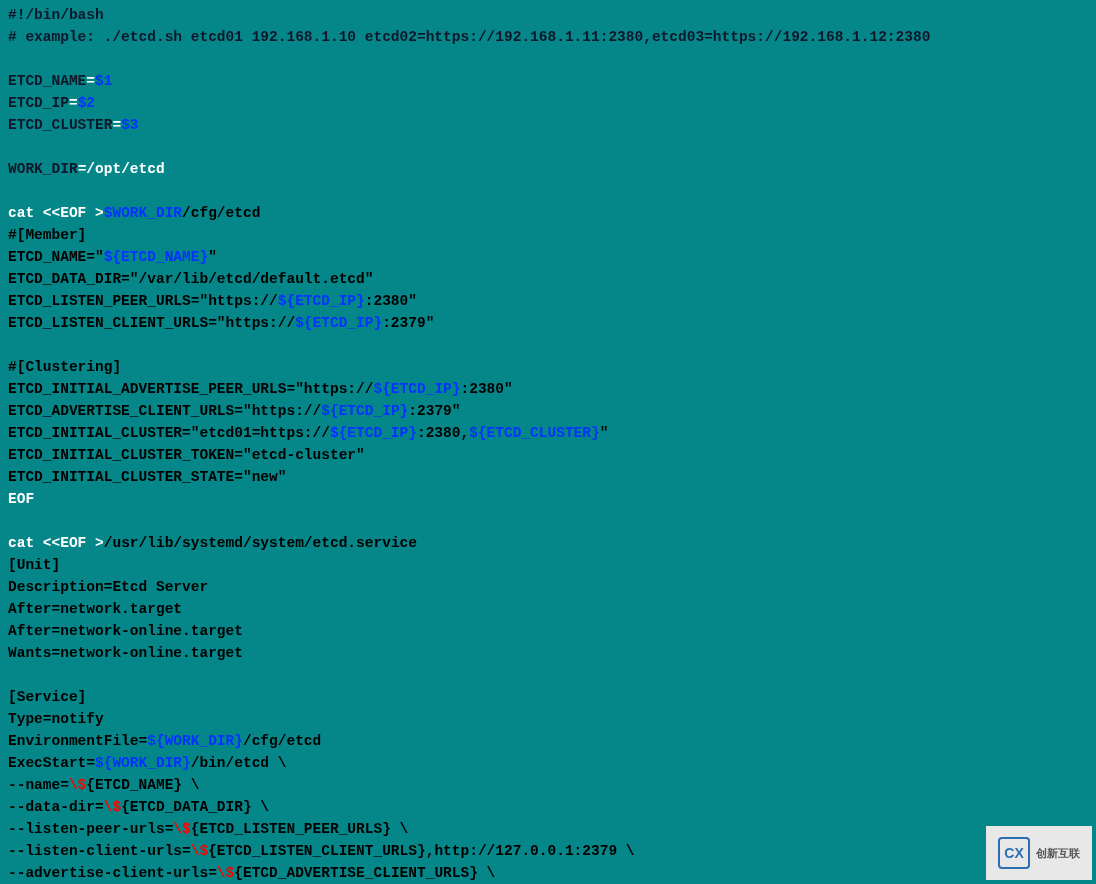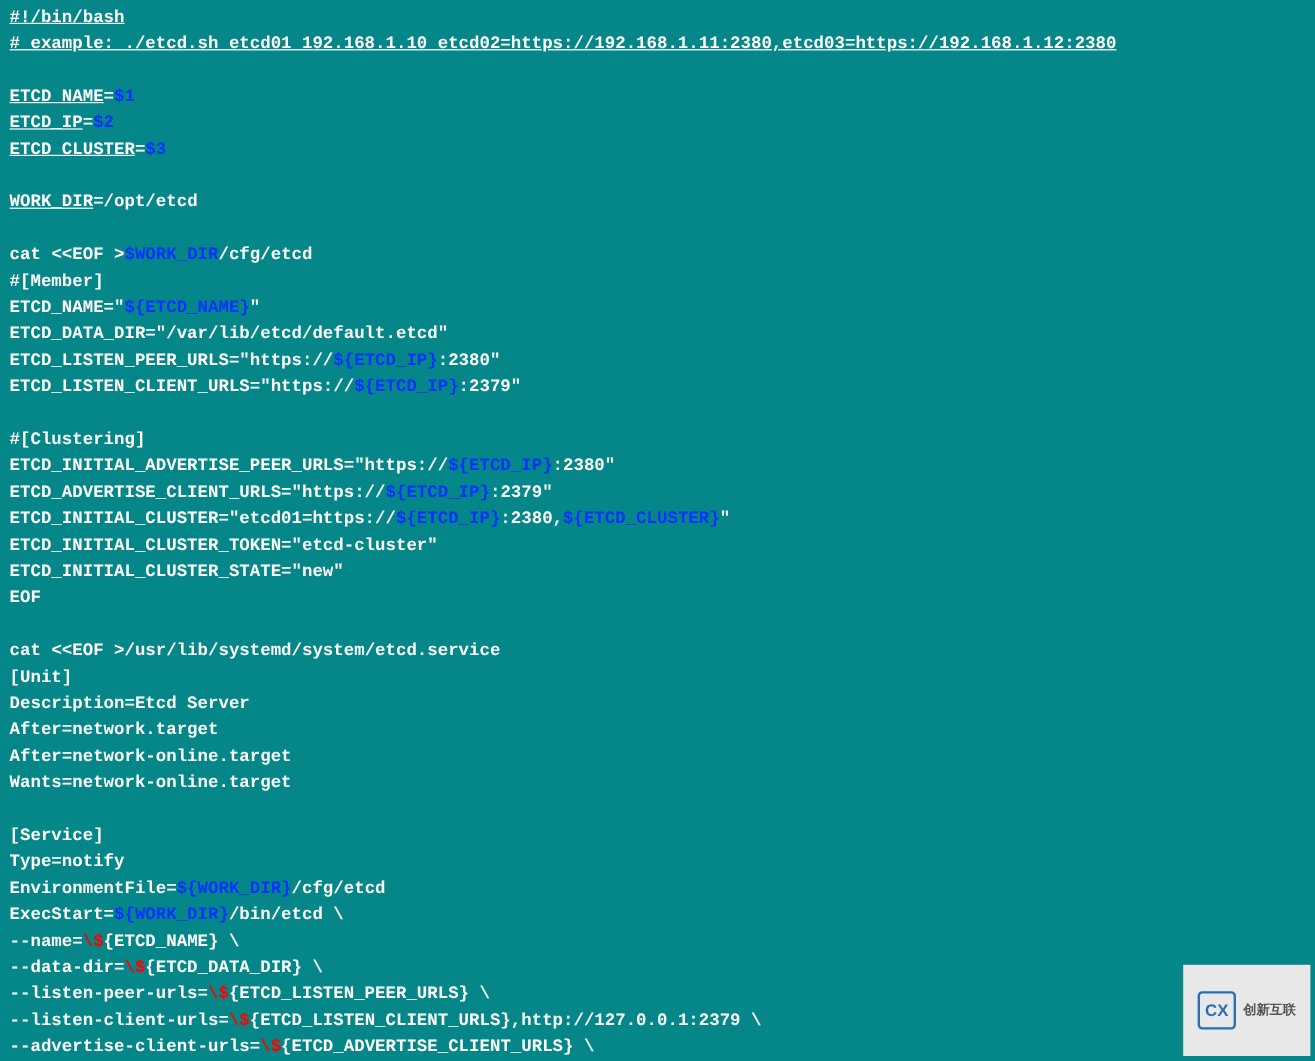--- a/index.html
+++ b/index.html
@@ -15,32 +15,32 @@
     position: relative;
     font-weight: bold;
   }
   .code {
     padding: 4px 8px;
     white-space: pre;
   } 
   .c-white { color: #ffffff; }
   .c-yellow { color: #ffffff; }
   .c-blue { color: #0033ff; }
-  .c-mag { color: #ffffff; }
+  .c-mag { color: #000000; }
   .c-red { color: #ff0000; }
-  .c-cyan { color: #ffffff; text-decoration: underline; }
+  .c-cyan { color: #0f172a; }
   .watermark {
     position: absolute;
     right: 4px;
     bottom: 4px;
     background: #e8e8e8;
     color: #555;
     font-family: sans-serif;
     font-size: 11px;
-    padding: 22px 12px;
+    padding: 11px 12px;
     display: flex;
     align-items: center;
     gap: 6px;
   }
   .watermark .logo {
     width: 28px;
     height: 28px;
     border: 2px solid #2b6fb3;
     border-radius: 4px;
     display:flex;

